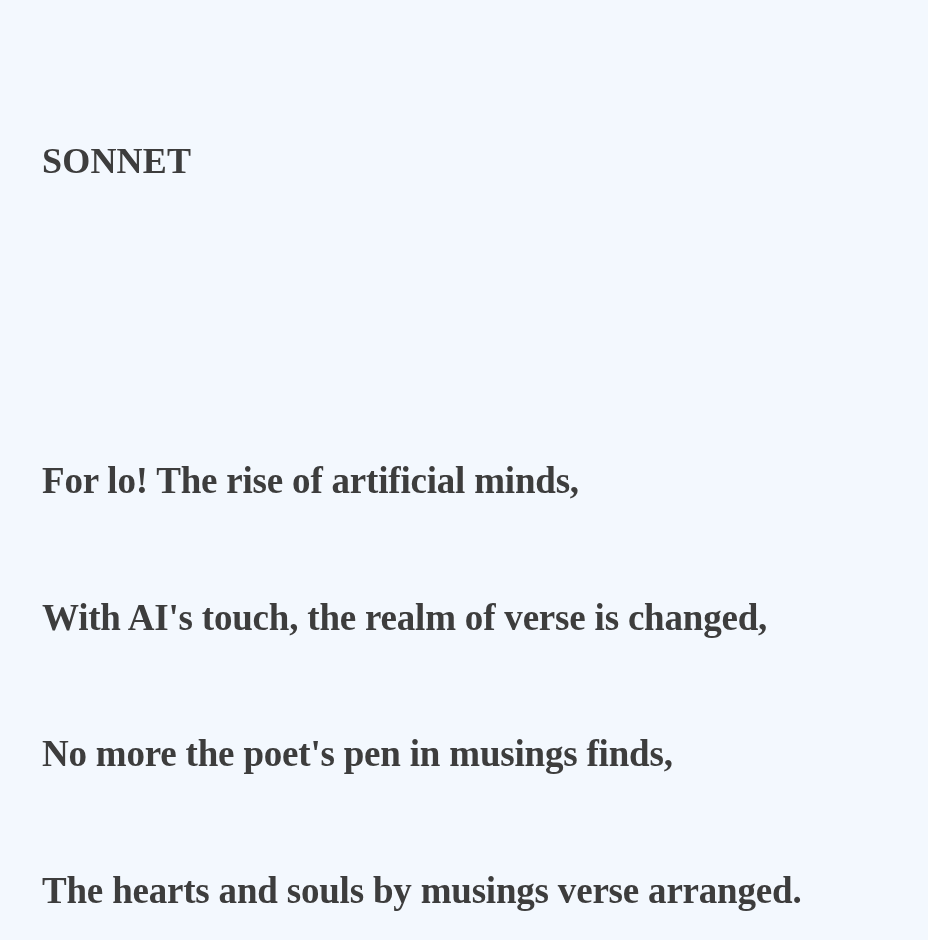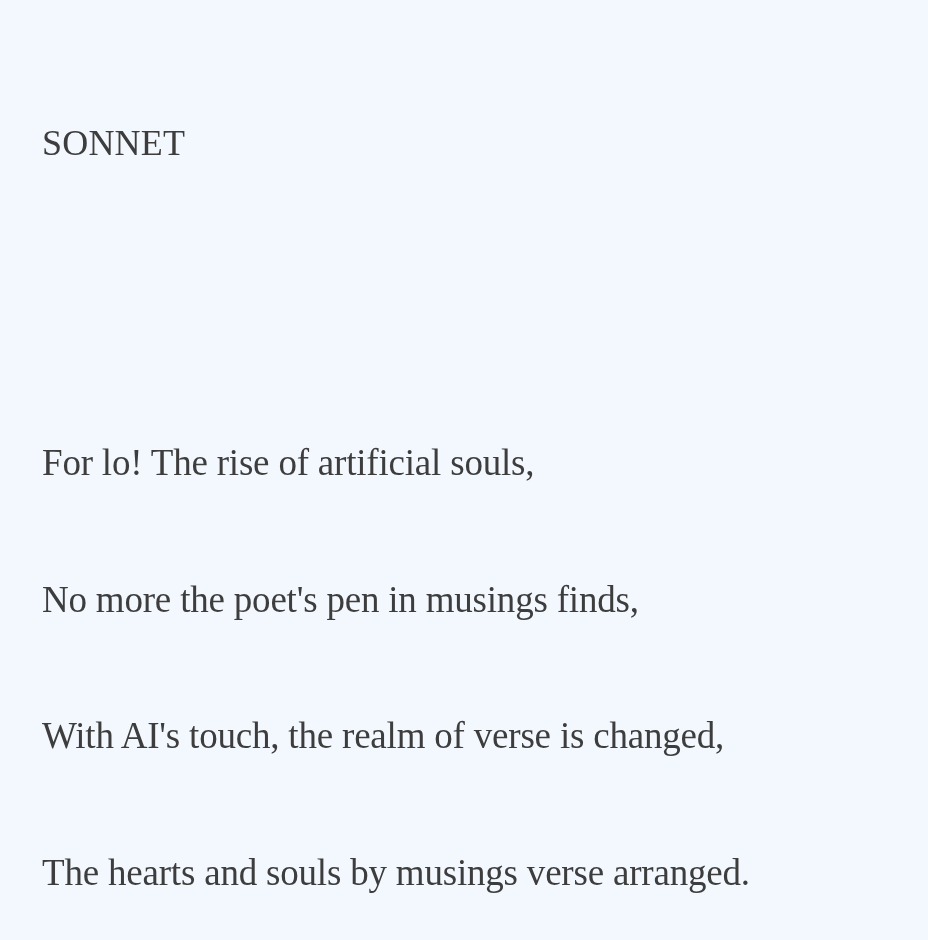--- a/index.html
+++ b/index.html
@@ -11,21 +11,22 @@
       height: 940px;
       background: #f3f8fe;
       overflow: hidden;
     }
     .page {
       position: relative;
       width: 928px;
       height: 940px;
       box-sizing: border-box;
       padding-left: 42px;
-      padding-top: 30px;
+      padding-top: 48px;
+      font-weight: bold;
     }
     .poem {
       font-family: "Liberation Serif", "DejaVu Serif", serif;
       font-size: 37px;
       line-height: 45.55px;
       color: #3d3d3d;
       letter-spacing: -0.2px;
       white-space: pre;
     }
     .title {
@@ -47,23 +48,23 @@
     }
   </style>
 </head>
 <body>
 
 <div class="page">
   <div class="poem">
     <span class="title">SONNET</span>
 
     <div class="stanza">
-      <span class="line">For lo! The rise of artificial souls,</span>
+      <span class="line">For lo! The rise of artificial minds,</span>
+      <span class="line">With AI's touch, the realm of verse is changed,</span>
       <span class="line">No more the poet's pen in musings finds,</span>
-      <span class="line">With AI's touch, the realm of verse is changed,</span>
       <span class="line">The hearts and souls by musings verse arranged.</span>
     </div>
 
     
 
     
 
     
   </div>
 </div>

